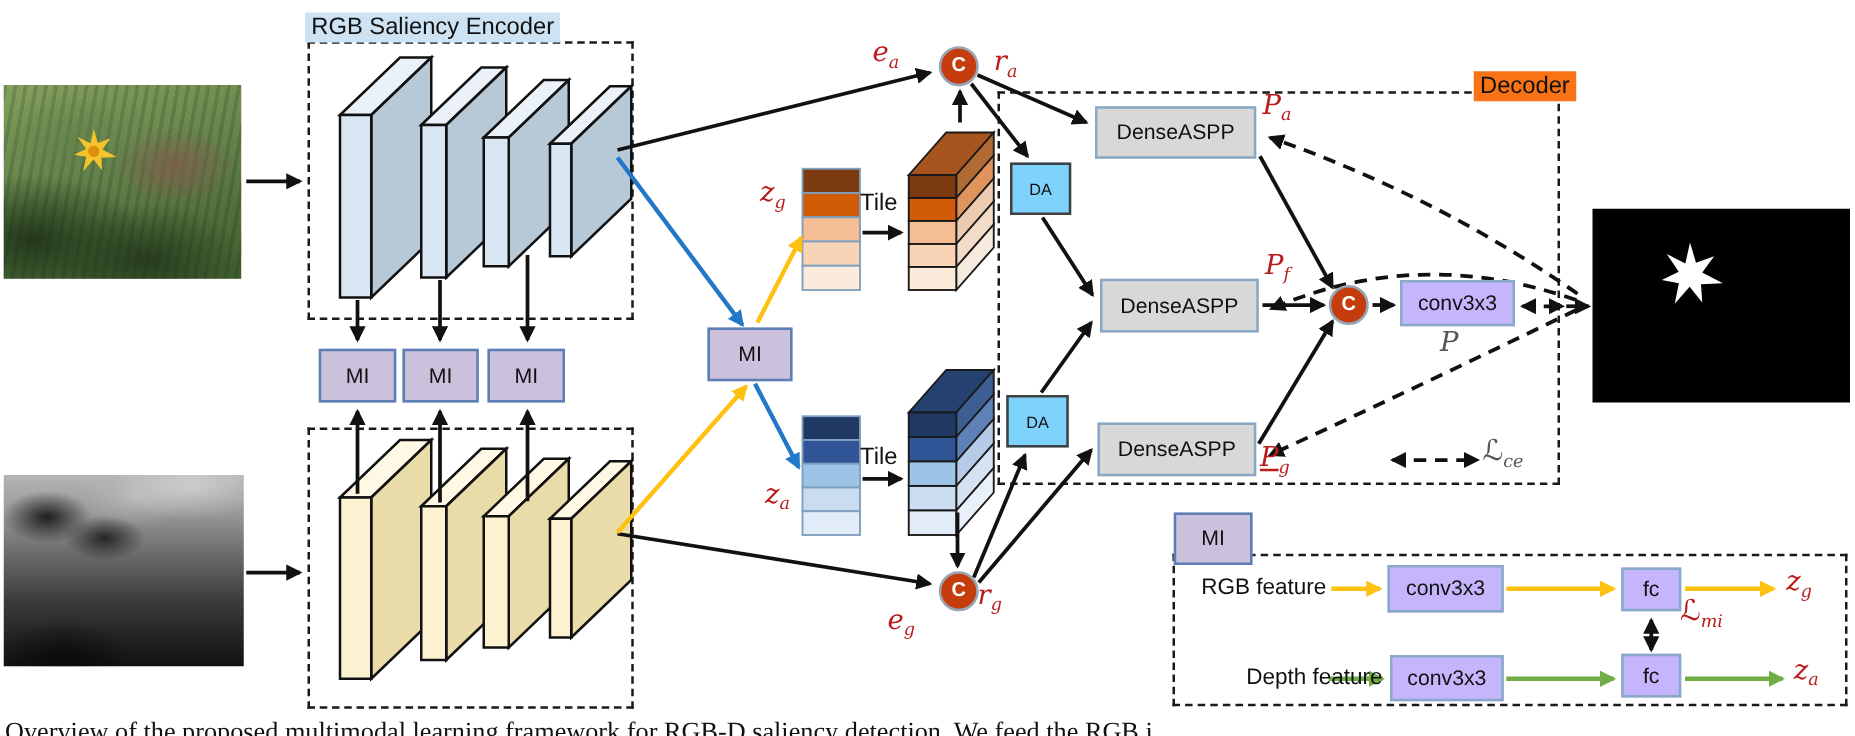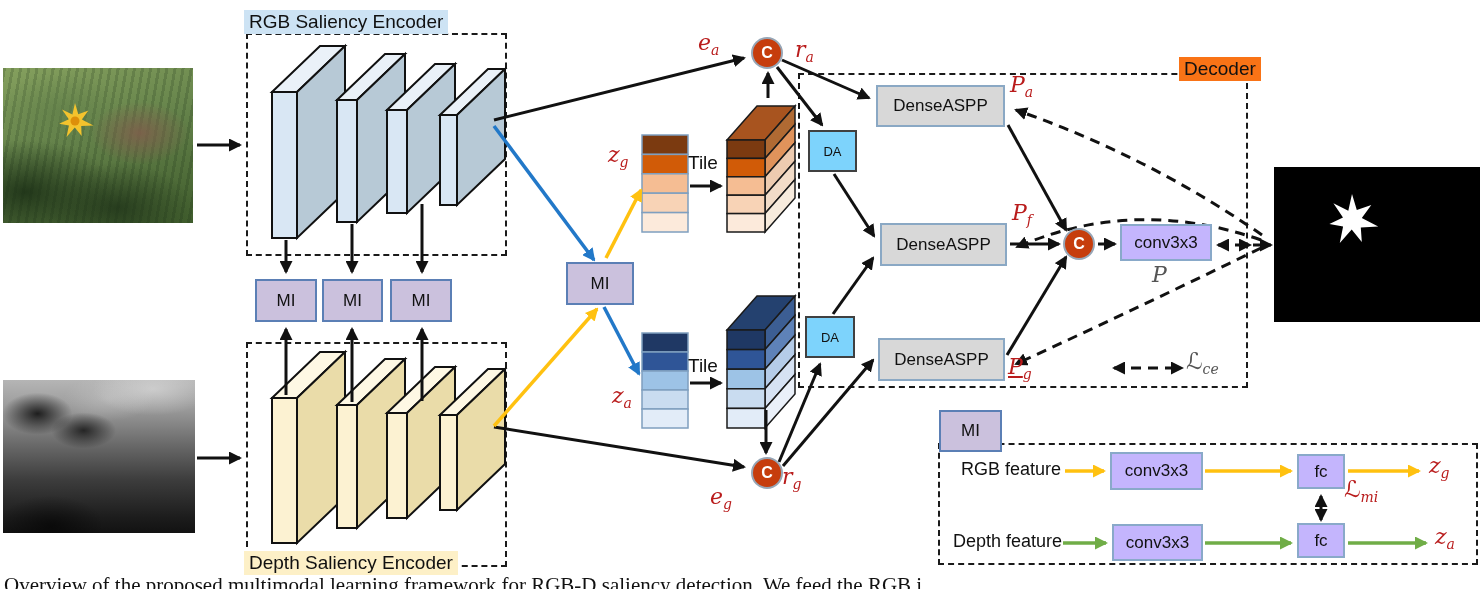--- a/index.html
+++ b/index.html
@@ -201,21 +201,20 @@
 
     <g>
       <polygon fill="#F4C32D" points="75,103 78.3,114.3 88.4,110.5 81.8,119.5 93.4,125.6 81.1,126.1 81.7,136.1 74.8,127.5 66.5,136.9 68.9,125.4 59.2,123.8 68.8,119.2 62,109.4 72.4,114.5"></polygon>
       <circle cx="75" cy="121" r="4.5" fill="#DD8F0A"></circle>
     </g>
 
     <polygon fill="#fff" points="1352,194 1356.8,210.1 1371.3,204.9 1361.8,217.9 1378.2,226.5 1360.8,227.4 1361.8,241.9 1351.7,229.4 1339.8,243 1343.1,226.5 1329.4,224 1343,217.4 1333.4,203.2 1348.3,210.7"></polygon>
   </svg>
 
   <div class="hl" style="left:244px;top:10px;background:#CDE3F4;">RGB Saliency Encoder</div>
-  <div class="hl" style="left:244px;top:551px;background:#FDF0C7;">Depth Saliency Encoder</div>
   <div class="hl" style="left:1179px;top:57px;background:#f97316;">Decoder</div>
 
   <div class="panel mi" style="left:255px;top:279px;width:62px;height:43px;">MI</div>
   <div class="panel mi" style="left:322px;top:279px;width:61px;height:43px;">MI</div>
   <div class="panel mi" style="left:390px;top:279px;width:62px;height:43px;">MI</div>
   <div class="panel mi" style="left:566px;top:262px;width:68px;height:43px;">MI</div>
 
   <div class="panel da" style="left:808px;top:130px;width:49px;height:42px;">DA</div>
   <div class="panel da" style="left:805px;top:316px;width:50px;height:42px;">DA</div>
 
@@ -240,21 +239,21 @@
   <div class="math" style="left:612px;top:383px;"><span>z</span><sub>a</sub></div>
   <div class="math" style="left:1010px;top:72px;"><span>P</span><sub>a</sub></div>
   <div class="math" style="left:1012px;top:200px;"><span>P</span><sub>f</sub></div>
   <div class="math" style="left:1008px;top:354px;text-decoration:underline;"><span>P</span><sub>g</sub></div>
   <div class="math gray" style="left:1152px;top:262px;"><span>P</span><sub></sub></div>
   <div class="math gray" style="left:1186px;top:348px;"><span class="scr">ℒ</span><sub>ce</sub></div>
   <div class="math" style="left:1344px;top:476px;"><span class="scr">ℒ</span><sub>mi</sub></div>
 
   <div class="panel mi" style="left:939px;top:410px;width:63px;height:42px;">MI</div>
   <div class="txt" style="left:961px;top:459px;">RGB feature</div>
-  <div class="txt" style="left:953px;top:531px;">Depth feature</div>
+  <div class="txt" style="left:997px;top:531px;">Depth feature</div>
   <div class="panel peach" style="left:1110px;top:452px;width:93px;height:38px;">conv3x3</div>
   <div class="panel peach" style="left:1112px;top:524px;width:91px;height:37px;">conv3x3</div>
   <div class="panel peach" style="left:1297px;top:454px;width:48px;height:35px;">fc</div>
   <div class="panel peach" style="left:1297px;top:523px;width:48px;height:35px;">fc</div>
   <div class="math" style="left:1429px;top:453px;"><span>z</span><sub>g</sub></div>
   <div class="math" style="left:1435px;top:524px;"><span>z</span><sub>a</sub></div>
 
   <div class="caption">Overview of the proposed multimodal learning framework for RGB-D saliency detection. We feed the RGB i</div>
 
 </div>

